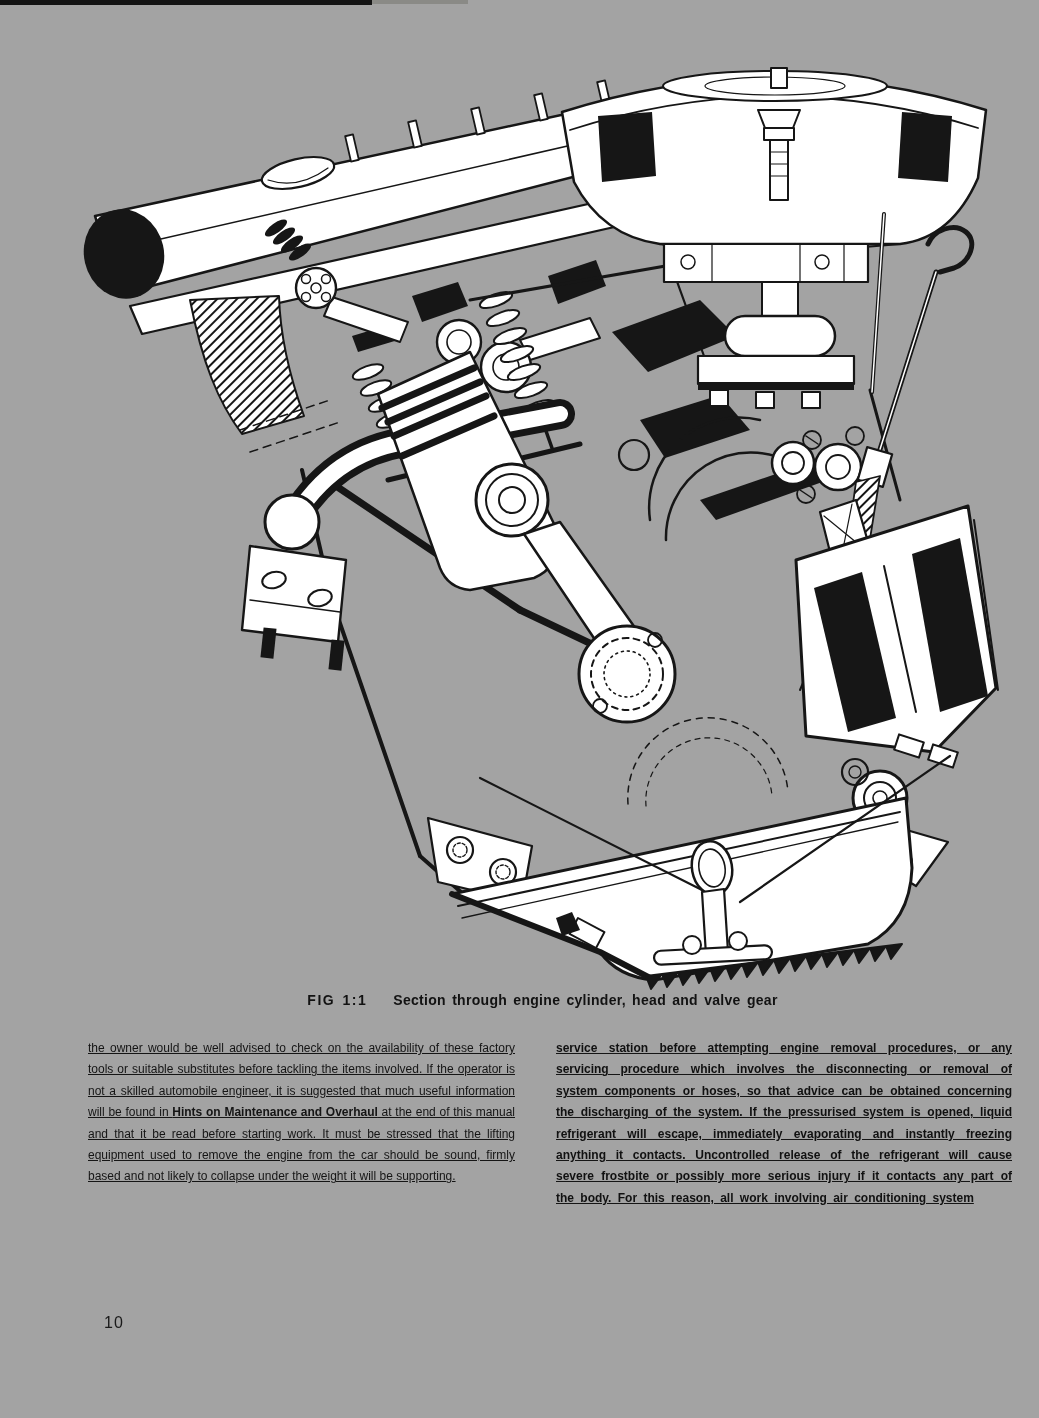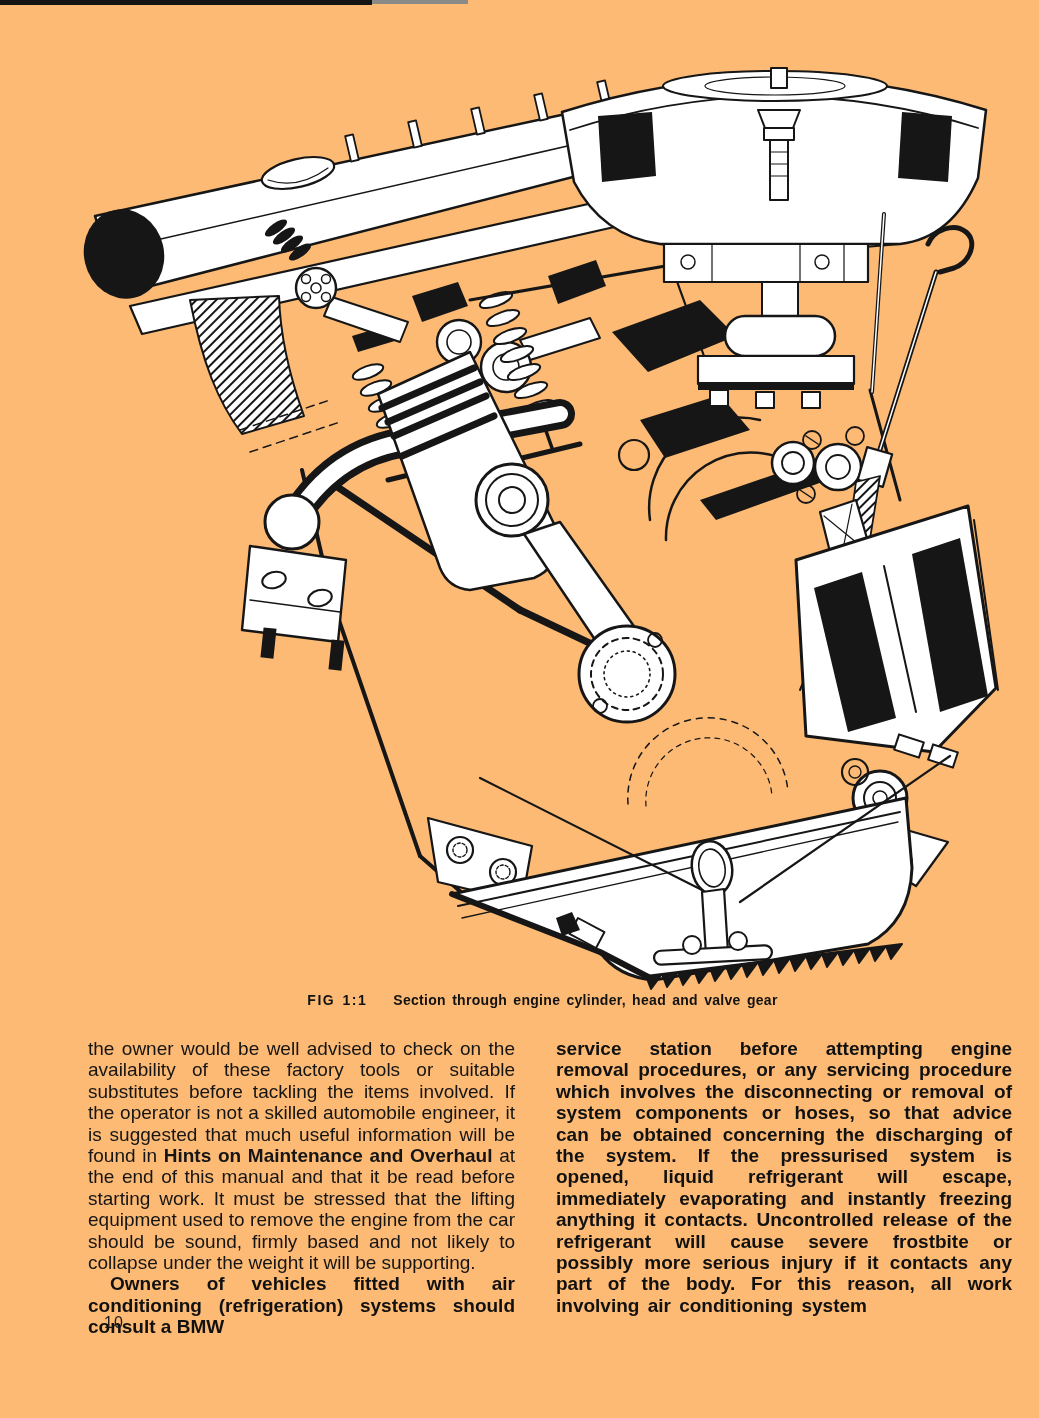--- a/index.html
+++ b/index.html
@@ -1,39 +1,39 @@
 <!DOCTYPE html>
 <html><head>
 <meta charset="utf-8">
 <style>
   html,body{margin:0;padding:0;background:#e8e8e4;}
   .page{
     position:relative;
     width:1039px;height:1418px;
-    background:#fdba74;
+    background:#a3a3a3;
     font-family:"Liberation Sans", sans-serif;
     color:#151515;
     overflow:hidden;
   }
   .edge-strip{position:absolute;top:0;}
   .strip-a{left:0;width:372px;height:5px;background:#141414;}
   .strip-b{left:372px;width:96px;height:4px;background:#8a8a86;}
   figure{margin:0;position:absolute;left:0;top:0;width:1039px;height:1418px;}
   svg{display:block;}
   .caption{
     position:absolute;left:0;top:992px;width:1039px;
     text-align:center;padding-left:46px;box-sizing:border-box;
     font-size:14px;font-weight:700;letter-spacing:.3px;word-spacing:2px;color:#121212;
   }
   .cap-label{margin-right:26px;letter-spacing:1.5px;}
   .columns{
     position:absolute;left:88px;top:1038px;width:925px;
     display:flex;gap:41px;
   }
-  .col{font-size:19px;line-height:21.4px;text-align:justify;}
+  .col{font-size:12px;line-height:21.4px;text-align:justify;text-decoration:underline;}
   .col p{margin:0;}
   .col-left{width:427px;flex:0 0 427px;}
   .col-right{width:456px;flex:0 0 456px;}
   .bold{font-weight:700;color:#111;}
   .indent{text-indent:22px;}
   .col-right p{word-spacing:3px;}
   .page-number{
     position:absolute;left:104px;top:1314px;
     font-size:16px;letter-spacing:1px;color:#1a1a1a;
   }
@@ -274,21 +274,20 @@
     </svg>
   </figure>
 
   <div class="caption">
     <span class="cap-label">FIG 1:1</span><span class="cap-text">Section through engine cylinder, head and valve gear</span>
   </div>
 
   <div class="columns">
     <div class="col col-left">
       <p><span>the owner would be well advised to check on the availability of these factory tools or suitable substitutes before tackling the items involved. If the operator is not a skilled automobile engineer, it is suggested that much useful information will be found in </span><strong>Hints on Maintenance and Overhaul</strong><span> at the end of this manual and that it be read before starting work. It must be stressed that the lifting equipment used to remove the engine from the car should be sound, firmly based and not likely to collapse under the weight it will be supporting.</span></p>
-      <p class="bold indent">Owners of vehicles fitted with air conditioning (refrigeration) systems should consult a BMW</p>
     </div>
     <div class="col col-right">
       <p class="bold">service station before attempting engine removal procedures, or any servicing procedure which involves the disconnecting or removal of system components or hoses, so that advice can be obtained concerning the discharging of the system. If the pressurised system is opened, liquid refrigerant will escape, immediately evaporating and instantly freezing anything it contacts. Uncontrolled release of the refrigerant will cause severe frostbite or possibly more serious injury if it contacts any part of the body. For this reason, all work involving air conditioning system</p>
     </div>
   </div>
 
   <div class="page-number">10</div>
 
 </div>
 

